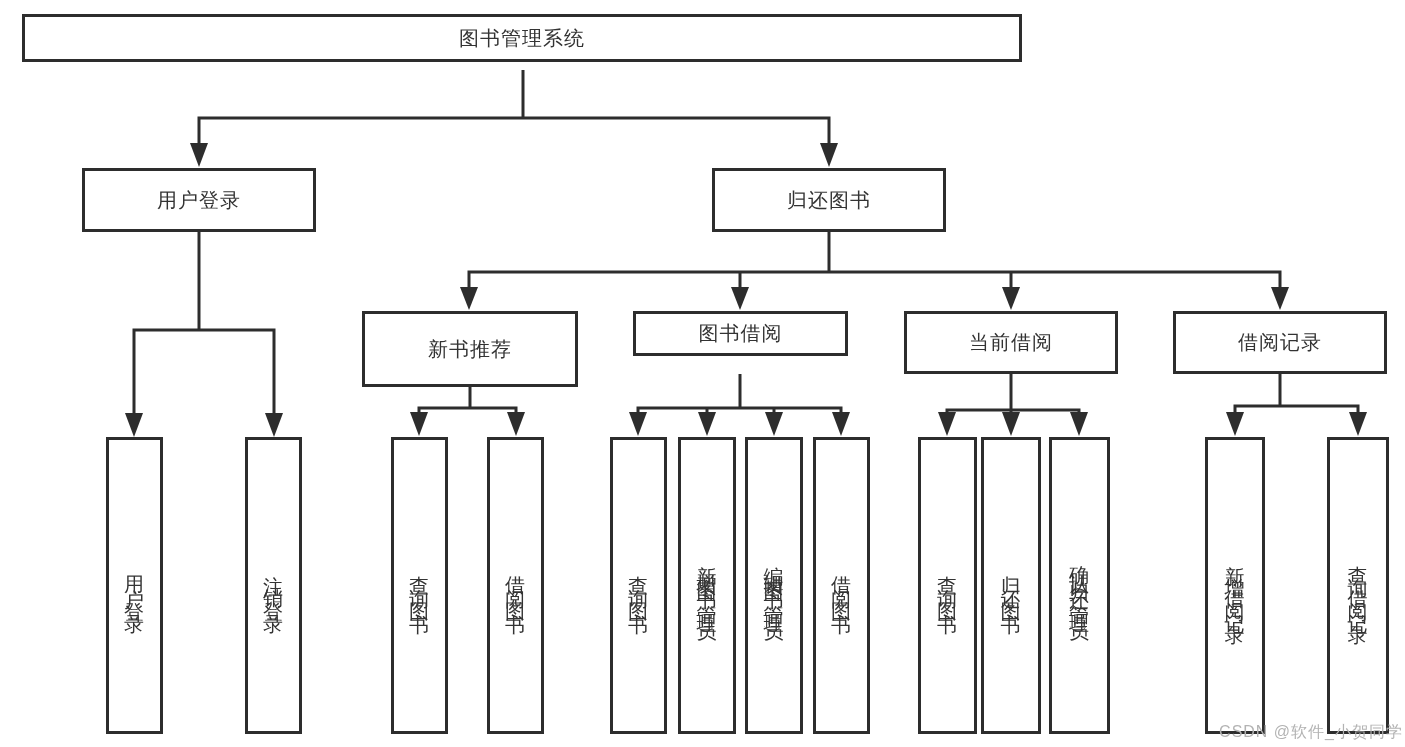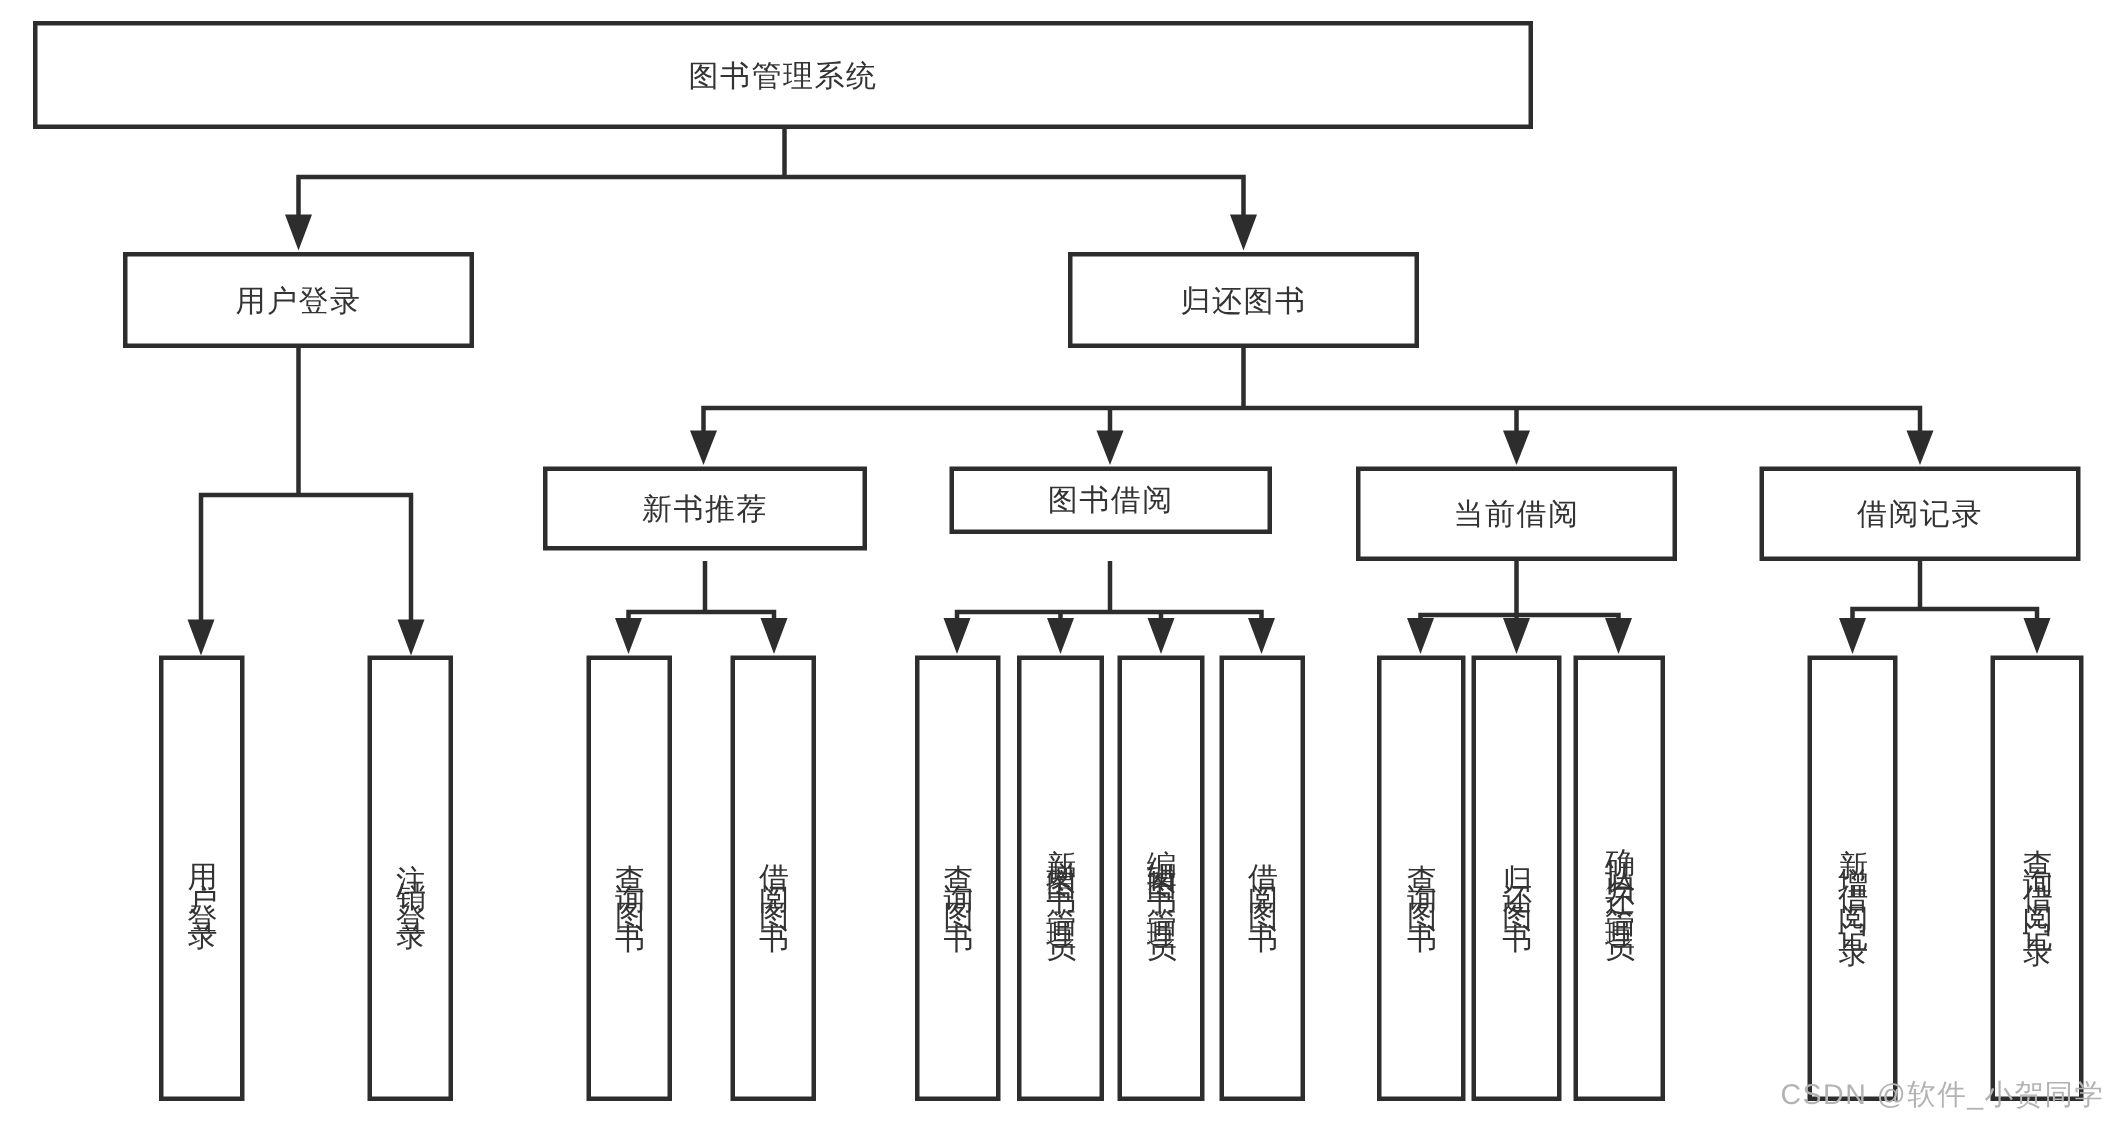--- a/index.html
+++ b/index.html
@@ -25,21 +25,21 @@
     display:flex; align-items:center; justify-content:center;
     top:437px; height:297px; font-size:20px;
   }
   .leaf span{
     writing-mode:vertical-rl; letter-spacing:13px; line-height:1;
     display:block; max-height:285px;
   }
   .leaf span.medium{letter-spacing:12px;}
   .leaf span.tight{letter-spacing:8px;}
   .watermark{
-    position:absolute; right:2px; bottom:4px; font-size:19px;
+    position:absolute; right:2px; bottom:4px; font-size:16px;
     color:var(--watermark); letter-spacing:1px; white-space:nowrap;
   }
 </style>
 </head>
 <body>
 
 <div id="canvas">
 
   <svg class="connectors" viewBox="0 0 1405 747" xmlns="http://www.w3.org/2000/svg">
 
@@ -96,26 +96,26 @@
     </g>
 
     <g>
       <path d="M1280,374 L1280,406"></path>
       <path d="M1235,413 L1235,406 L1358,406 L1358,413"></path>
       <polygon points="1235,436 1226,412 1244,412"></polygon>
       <polygon points="1358,436 1349,412 1367,412"></polygon>
     </g>
   </svg>
 
-  <div class="node" style="left:22px;top:14px;width:1000px;height:72px;">图书管理系统</div>
+  <div class="node" style="left:22px;top:14px;width:1000px;height:48px;">图书管理系统</div>
 
   <div class="node" style="left:82px;top:168px;width:234px;height:64px;">用户登录</div>
   <div class="node" style="left:712px;top:168px;width:234px;height:64px;">归还图书</div>
 
-  <div class="node" style="left:362px;top:311px;width:216px;height:56px;text-align:center;">新书推荐</div>
+  <div class="node" style="left:362px;top:311px;width:216px;height:76px;text-align:center;">新书推荐</div>
   <div class="node" style="left:633px;top:311px;width:215px;height:45px;">图书借阅</div>
   <div class="node" style="left:904px;top:311px;width:214px;height:63px;">当前借阅</div>
   <div class="node" style="left:1173px;top:311px;width:214px;height:63px;">借阅记录</div>
 
   <div class="leaf" style="left:106px;width:57px;">
     <span>用户登录</span>
     </div>
   <div class="leaf" style="left:245px;width:57px;">
     <span>注销登录</span>
     </div>

